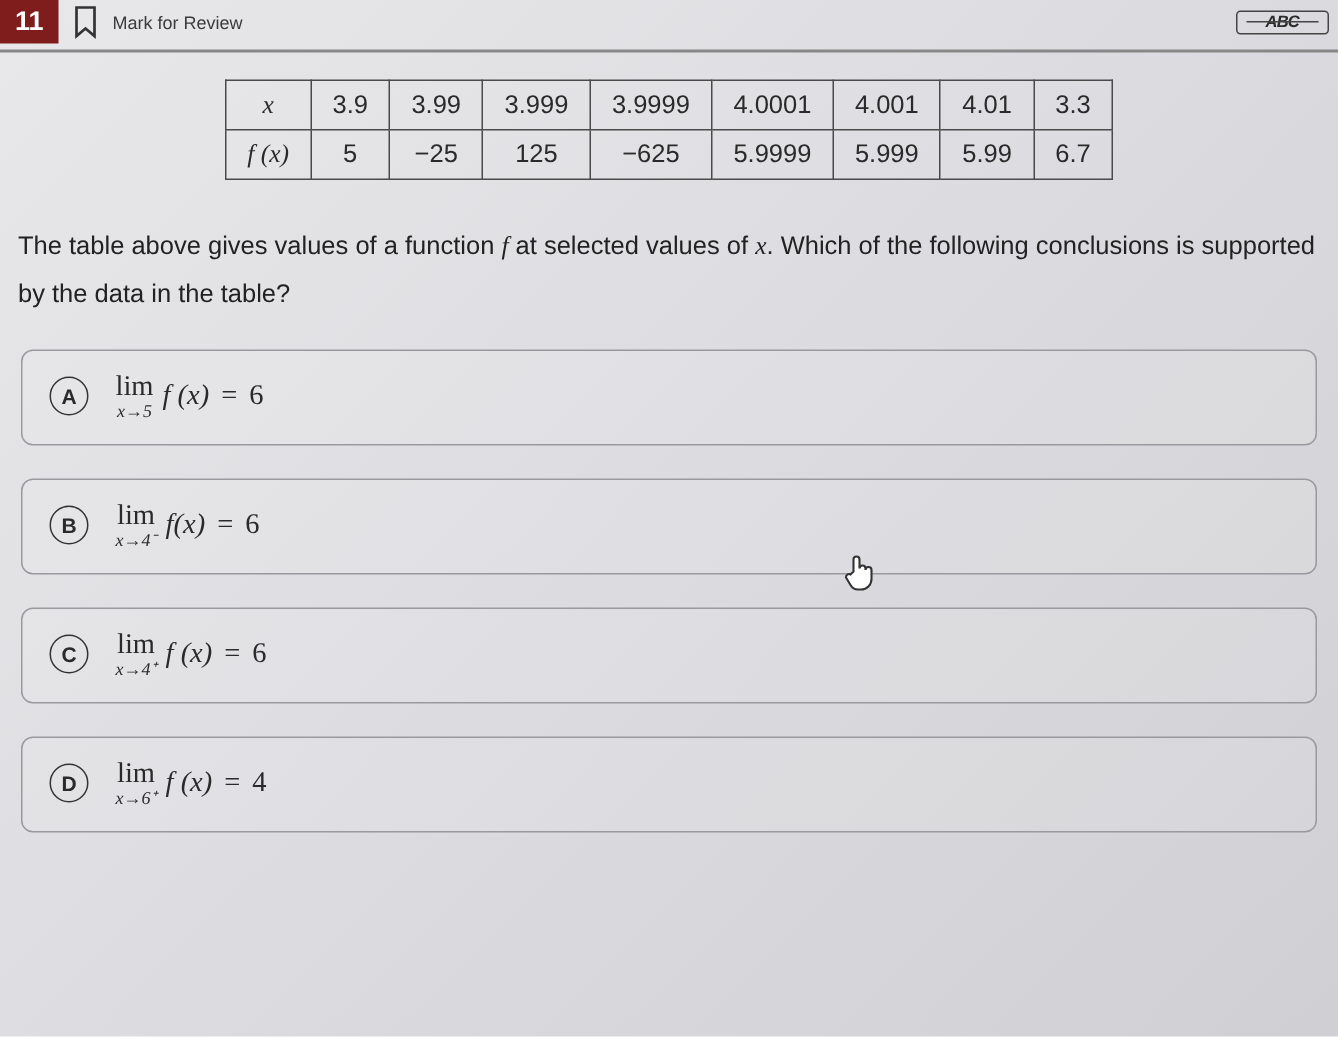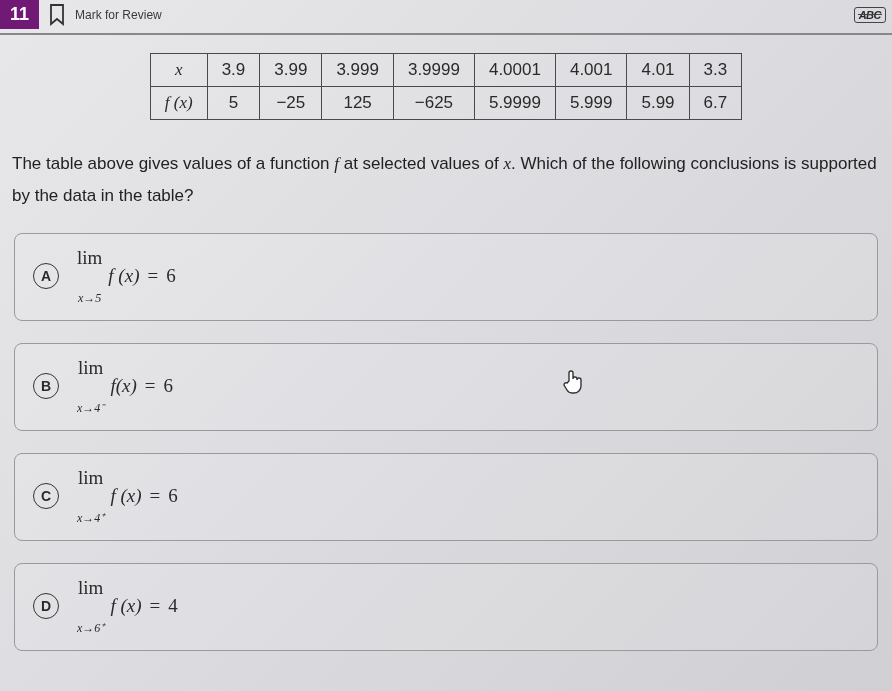--- a/index.html
+++ b/index.html
@@ -19,38 +19,38 @@
       border-bottom: 2px solid #888;
       padding: 0 6px 4px 0;
       margin-bottom: 18px;
     }
     .top-left {
       display: flex;
       align-items: center;
       gap: 8px;
     }
     .q-number {
-      background: #701a75;
+      background: #7f1d1d;
       color: #fff;
       font-weight: bold;
       font-size: 18px;
       padding: 4px 10px;
       min-width: 38px;
       text-align: left;
     }
     .bookmark-icon svg { display: block; }
     .mark-label {
       font-size: 12px;
       color: #3a3a3a;
     }
     .abc-box {
       border: 1.5px solid #444;
       border-radius: 3px;
       font-size: 11px;
-      padding: 1px 4px;
+      padding: 1px 19px;
       font-weight: bold;
       letter-spacing: -0.5px;
       font-style: italic;
       position: relative;
     }
     .abc-box::after{
       content:"";
       position:absolute;
       left:10%; right:10%; top:48%;
       border-top:1.5px solid #444;
@@ -116,21 +116,20 @@
       font-size: 19px;
       display: inline-flex;
       align-items: center;
       gap: 4px;
     }
     .limit .lim-block {
       display: inline-flex;
       flex-direction: column;
       align-items: center;
       line-height: 1;
-      gap: 24px;
     }
     .limit .lim-top { font-size: 19px; }
     .limit .lim-sub {
       font-size: 12px;
       margin-top: 1px;
       font-style: italic;
     }
     .limit .fx { font-style: italic; margin-left: 2px;}
     .limit .eq { margin: 0 4px; }
     .cursor-hand {

